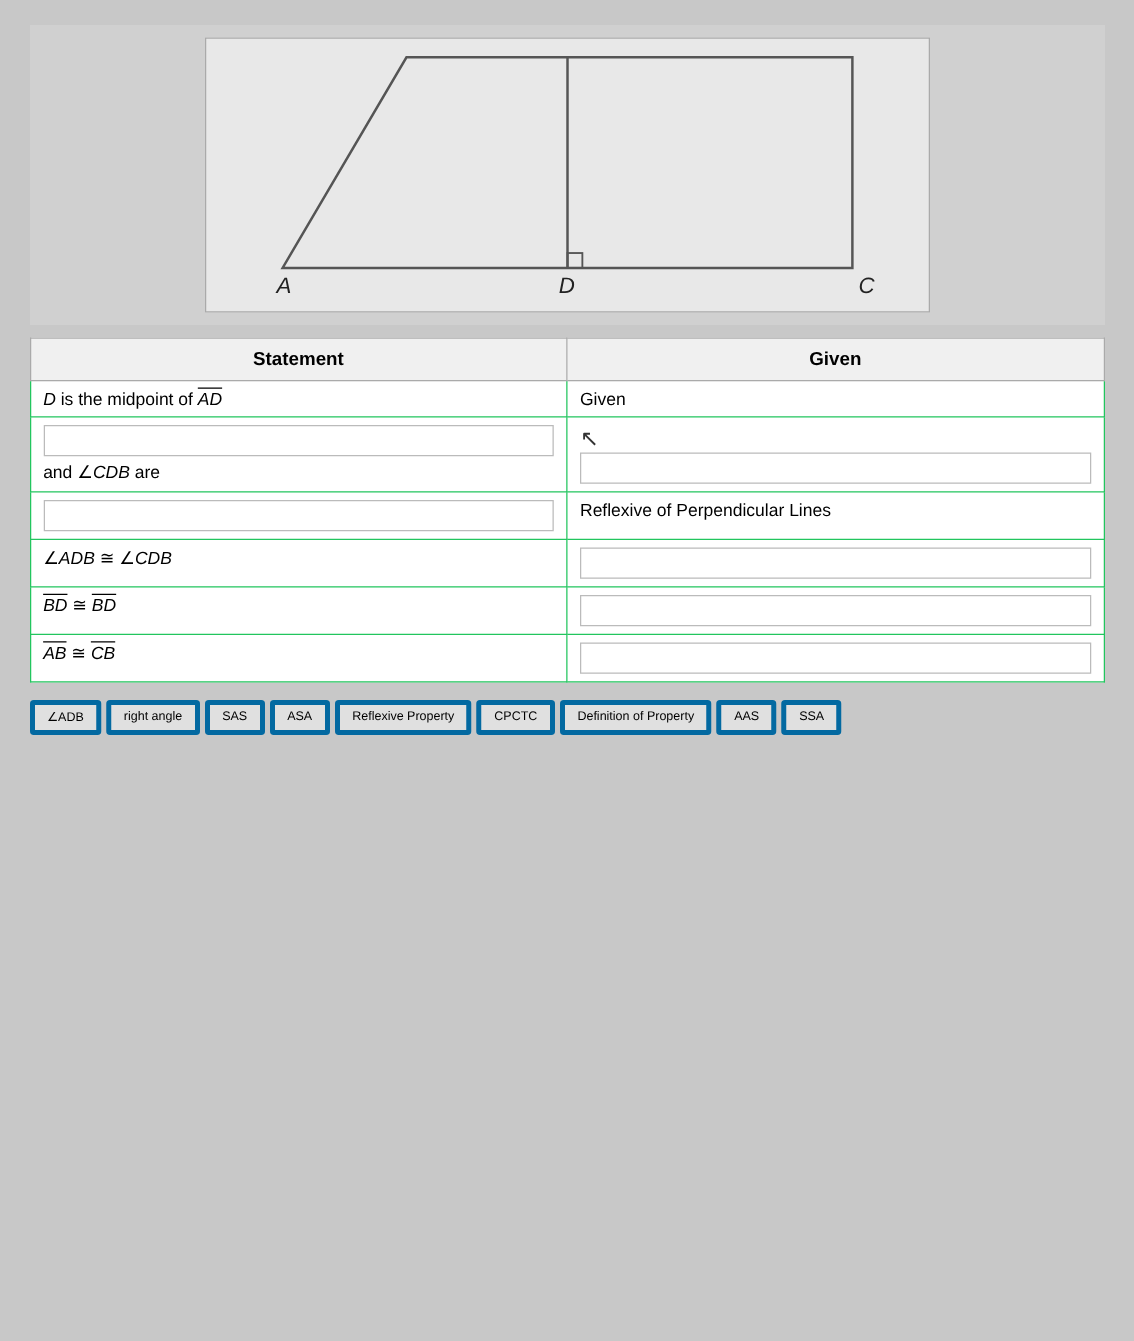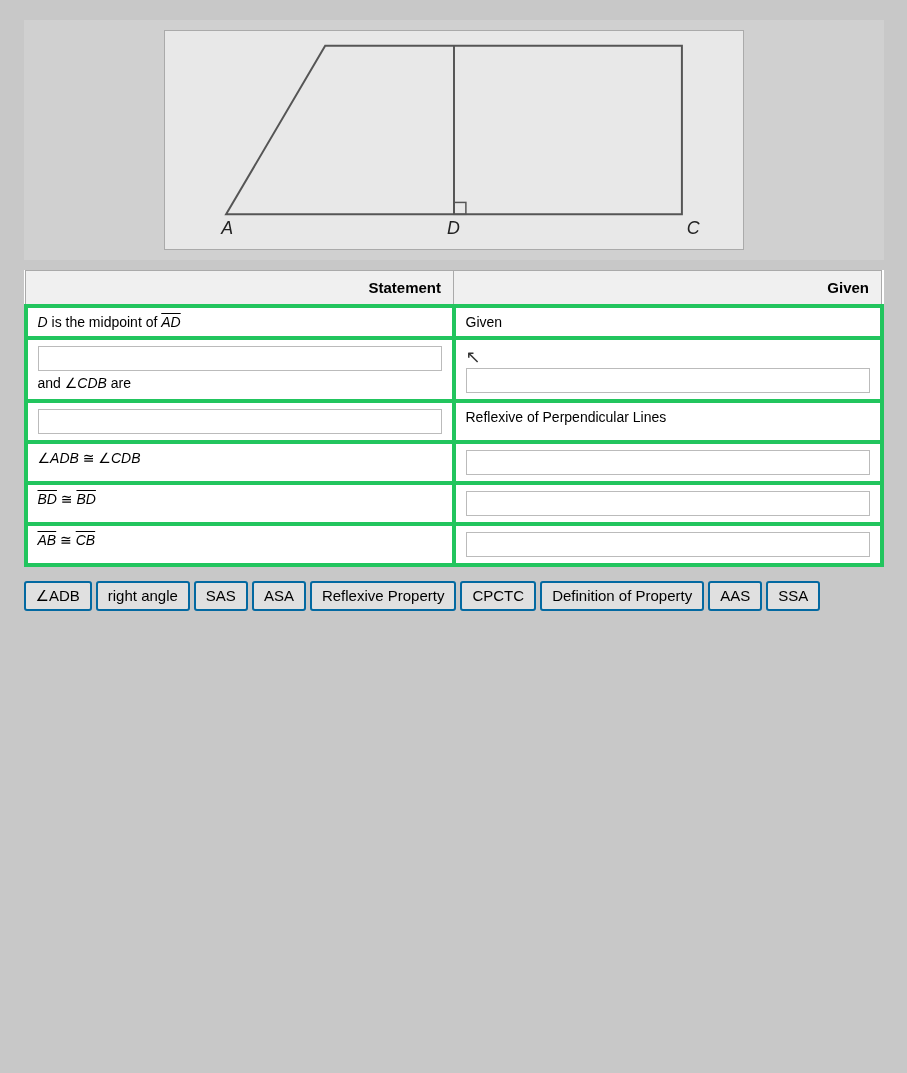--- a/index.html
+++ b/index.html
@@ -45,29 +45,29 @@
     
     .proof-table {
       width: 100%;
       border-collapse: collapse;
       background-color: #fff;
       border: 1px solid #999;
     }
 
     .proof-table th {
       background-color: #f0f0f0;
-      text-align: right;
+      text-align: center;
       padding: 8px 12px;
       font-weight: bold;
       font-size: 15px;
       border: 1px solid #aaa;
     }
 
     .proof-table td {
-      border: 4px solid #22c55e;
+      border: 1px solid #22c55e;
       padding: 6px 10px;
       font-size: 14px;
       vertical-align: top;
       margin-top: 21px;
     }
 
     .proof-table td.statement-cell {
       width: 50%;
     }
 
@@ -92,24 +92,24 @@
     
     .chips-area {
       margin-top: 14px;
       display: flex;
       flex-wrap: wrap;
       gap: 4px;
     }
 
     .chip {
       background-color: #e0e0e0;
-      border: 2px solid #0369a1;
+      border: 4px solid #0369a1;
       border-radius: 3px;
       padding: 4px 10px;
-      font-size: 15px;
+      font-size: 10px;
       cursor: pointer;
       white-space: nowrap;
     }
   </style>
 </head>
 <body>
 
 <div class="main-container">
 
   <div class="diagram-area">

